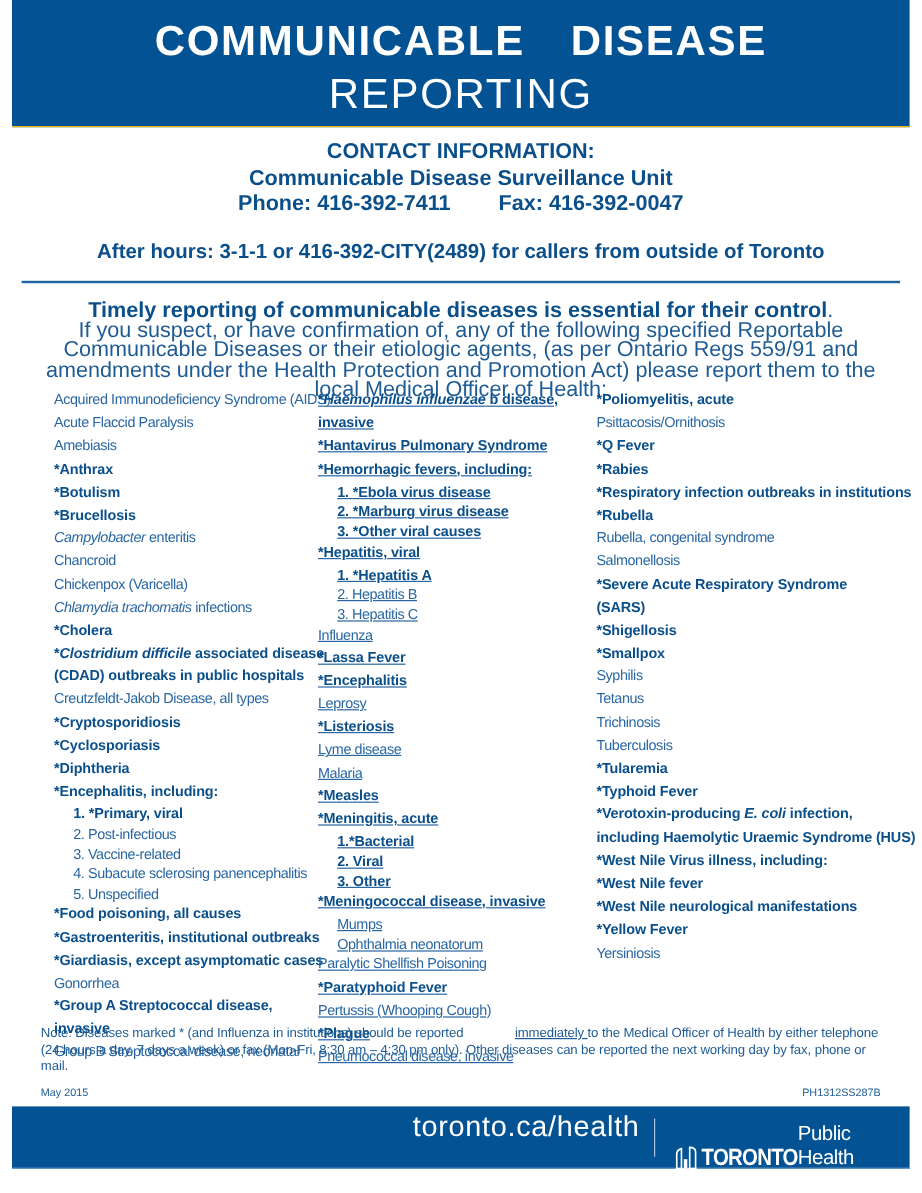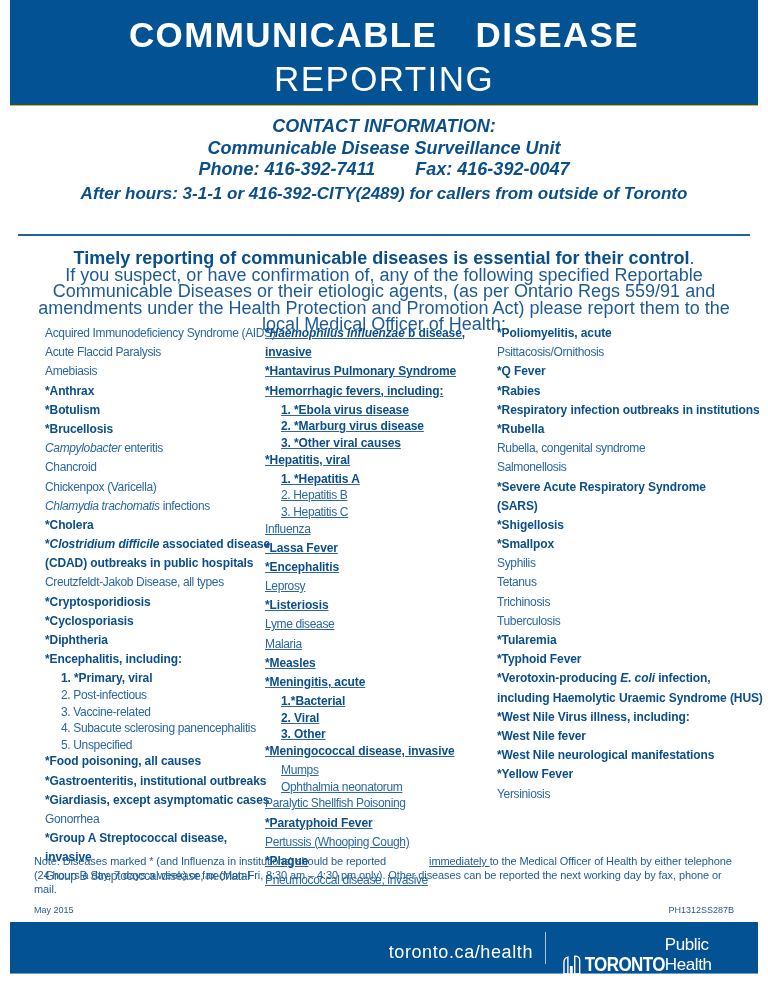--- a/index.html
+++ b/index.html
@@ -16,24 +16,24 @@
   .banner-top .t1 {
     position: absolute; left: 0; right: 0; top: 16px;
     font-size: 35px; font-weight: bold; letter-spacing: 1.4px; line-height: 38px;
     word-spacing: 8px;
   }
   .banner-top .t2 {
     position: absolute; left: 0; right: 0; top: 60px;
     font-size: 35px; font-weight: normal; letter-spacing: 1.4px; line-height: 38px;
   }
   .contact { position: absolute; left: 0; right: 0; top: 116px; text-align: center; color: #0b4f8a; font-weight: bold; }
-  .contact .c-line { font-size: 18px; line-height: 21px; height: 21.5px; font-style: italic; }
+  .contact .c-line { font-size: 18px; line-height: 21px; height: 21.5px; }
   .contact .c-phone span { display: inline-block; }
   .contact .c-phone .gap { width: 40px; }
-  .contact .c-after { font-size: 17px; line-height: 21px; margin-top: 2px; }
+  .contact .c-after { font-size: 17px; line-height: 21px; margin-top: 18px; }
   .divider { position: absolute; left: 18px; width: 732px; top: 234px; height: 2px; background: #2061a0; }
 
   .intro { position: absolute; left: 30px; right: 30px; top: 250px; text-align: center; font-size: 18px; line-height: 16.5px; color: #1e5b94; }
   .intro .lead { font-weight: bold; color: #0b4f8a; }
 
   .col { position: absolute; top: 325px; font-size: 12px; line-height: 16.7px; color: #2a67a3; }
   .col .it { white-space: nowrap; height: 19.2px; letter-spacing: -0.35px; }
   .col .it.b { font-weight: bold; color: #0b4f8a; letter-spacing: -0.1px; }
   .col .sub { padding-left: 16px; height: 16.6px; }
   .col .sub.b { padding-left: 16px; }
@@ -43,21 +43,21 @@
 
   .note { position: absolute; left: 34px; width: 700px; top: 854px; font-size: 11px; line-height: 14px; color: #1e5b94; letter-spacing: -0.1px; }
   .note u { text-decoration: underline; padding-left: 40px; }
   .date { position: absolute; left: 34px; top: 905px; font-size: 9px; color: #1e5b94; }
   .code { position: absolute; right: 34px; top: 905px; font-size: 9px; color: #1e5b94; }
 
   .banner-bot {
     position: absolute; left: 10px; top: 922px; width: 748px; height: 51px;
     background: #035293; border-bottom: 1px solid #6d9ccc; color: #ffffff;
   }
-  .banner-bot .url { position: absolute; right: 225px; top: 20px; font-size: 18px; letter-spacing: 0.6px; }
+  .banner-bot .url { position: absolute; right: 225px; top: 4px; font-size: 24px; letter-spacing: 0.6px; }
   .banner-bot .sep { position: absolute; left: 535px; top: 10px; width: 1px; height: 32px; background: #a8c4e2; }
   .banner-bot .logo { position: absolute; left: 552px; top: 13px; display: flex; align-items: flex-end; }
   .banner-bot .logo svg { margin-right: 3px; }
   .banner-bot .logo .toronto { font-weight: bold; font-size: 17px; letter-spacing: -0.6px; transform: scaleY(1.15); display:inline-block; }
   .banner-bot .logo .ph { font-size: 17px; letter-spacing: -0.4px; }
 </style>
 </head>
 <body>
 
 <div class="banner-top">

